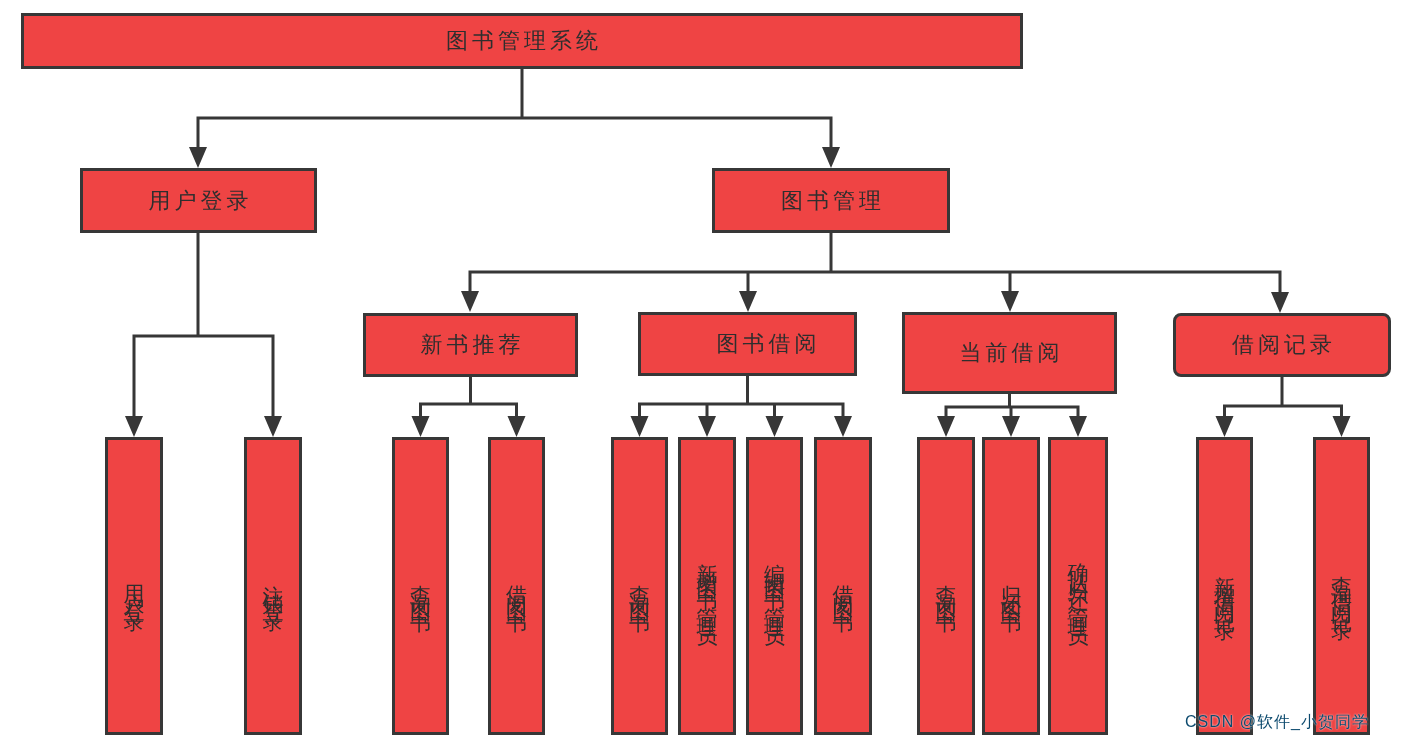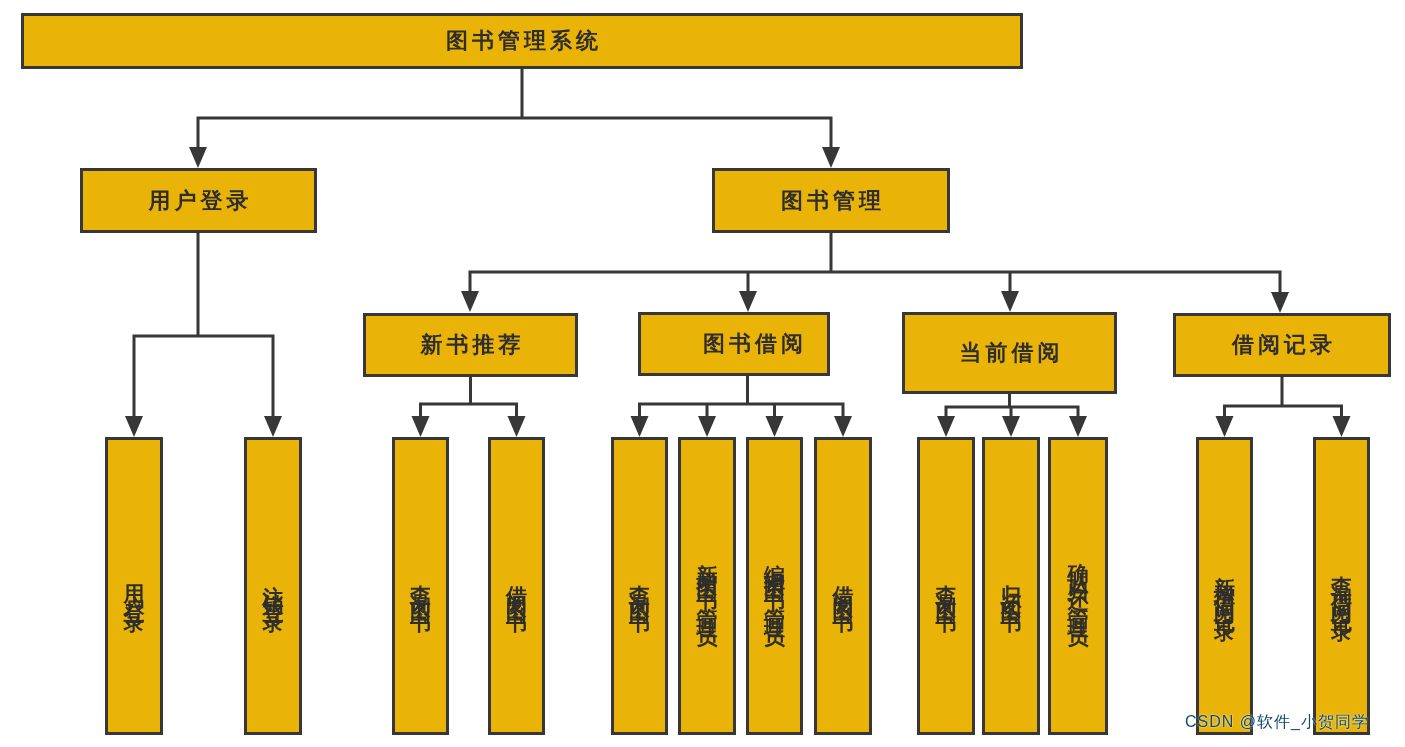--- a/index.html
+++ b/index.html
@@ -7,27 +7,26 @@
     position:relative;
     width:1405px;height:747px;
     background:#ffffff;
     font-family:"Liberation Sans","DejaVu Sans",sans-serif;
     overflow:hidden;
   }
   .box{
     position:absolute;
     box-sizing:border-box;
     border:3px solid #373737;
-    background:#eab308;
+    background:#ef4444;
     display:flex;
     align-items:center;
     justify-content:center;
     color:#2e2e2e;
     z-index:2;
-    font-weight:bold;
   }
   .h-label{
     font-size:22px;
     letter-spacing:4px;
     text-indent:4px;
     white-space:nowrap;
   }
   .v-label{
     writing-mode:vertical-rl;
     text-orientation:mixed;
@@ -103,27 +102,27 @@
   <div class="box" style="left:80px;top:168px;width:237px;height:65px;">
     <span class="h-label">用户登录</span>
   </div>
   <div class="box" style="left:363px;top:313px;width:215px;height:64px;">
     <span class="h-label">新书推荐</span>
   </div>
 
   <div class="box" style="left:712px;top:168px;width:238px;height:65px;">
     <span class="h-label">图书管理</span>
   </div>
-  <div class="box" style="left:638px;top:312px;width:192px;height:64px;padding-left:38px;">
+  <div class="box" style="left:638px;top:312px;width:219px;height:64px;padding-left:38px;">
     <span class="h-label">图书借阅</span>
   </div>
   <div class="box" style="left:902px;top:312px;width:215px;height:82px;">
     <span class="h-label">当前借阅</span>
   </div>
-  <div class="box" style="left:1173px;top:313px;width:218px;height:64px;">
+  <div class="box" style="left:1173px;top:313px;width:218px;height:64px;border-radius:8px;">
     <span class="h-label">借阅记录</span>
   </div>
 
   <div class="box" style="left:105px;top:437px;width:58px;height:298px;">
     <span class="v-label">用户登录</span>
   </div>
   <div class="box" style="left:244px;top:437px;width:58px;height:298px;">
     <span class="v-label">注销登录</span>
   </div>
 

